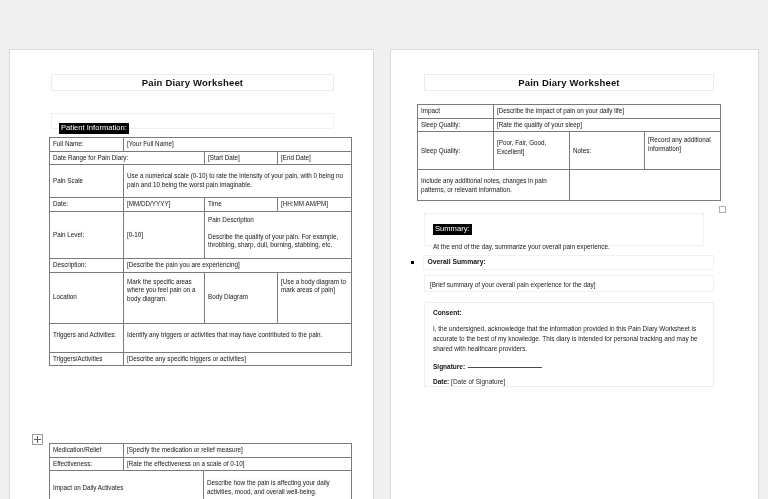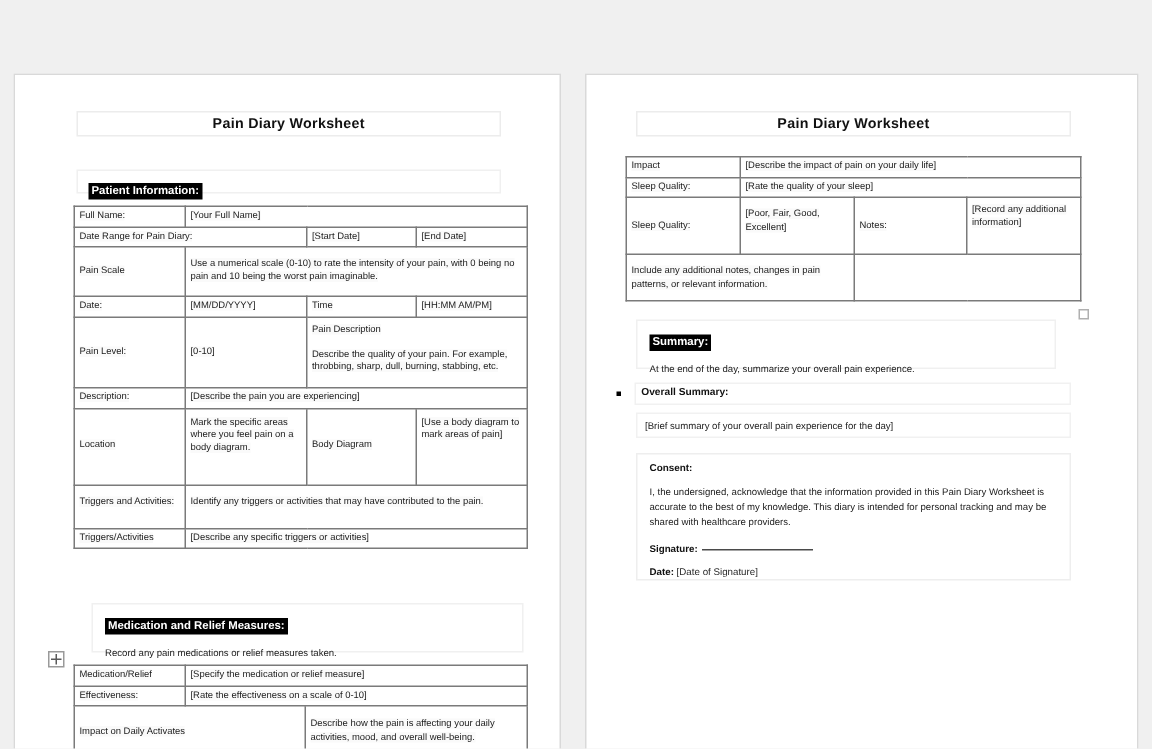--- a/index.html
+++ b/index.html
@@ -57,21 +57,21 @@
   .sec-wrap {
     position: absolute;
     border: 1px solid #f0f0f0;
     box-sizing: border-box;
     background: #fff;
   }
   .sec-head {
     display: inline-block;
     background: #000;
     color: #fff;
-    font-weight: bold;
+    font-weight: normal;
     font-size: 7.6px;
     padding: 1px 2px 1.5px 2px;
     line-height: 1.1;
     white-space: nowrap;
   }
   .sec-sub {
     font-size: 6.4px;
     color: #1a1a1a;
     line-height: 1.35;
     display: block;
@@ -260,24 +260,20 @@
           <td class="top" style="padding-top:7px;"><span class="cellbg">Triggers and Activities:</span></td>
           <td colspan="3" class="top" style="padding-top:7px;"><span class="cellbg">Identify any triggers or activities that may have contributed to the pain.</span></td>
         </tr>
         <tr style="height:13px;">
           <td><span class="cellbg">Triggers/Activities</span></td>
           <td colspan="3"><span class="cellbg">[Describe any specific triggers or activities]</span></td>
         </tr>
       </tbody>
     </table>
 
-    <div class="sec-wrap" style="left:51px; top:352px; width:288px; height:33px; padding:3px 0 0 8px;">
-      <span class="sec-head">Medication and Relief Measures:</span>
-      <span class="sec-sub" style="margin-top:8px;">Record any pain medications or relief measures taken.</span>
-    </div>
 
     <div class="move-handle" style="left:22px; top:384px;"></div>
 
     <table class="wtable" style="left:39px; top:393px; width:302px;">
       <colgroup>
           <col style="width:74px">
           <col style="width:80px">
           <col style="width:148px">
         </colgroup>
       <tbody>

